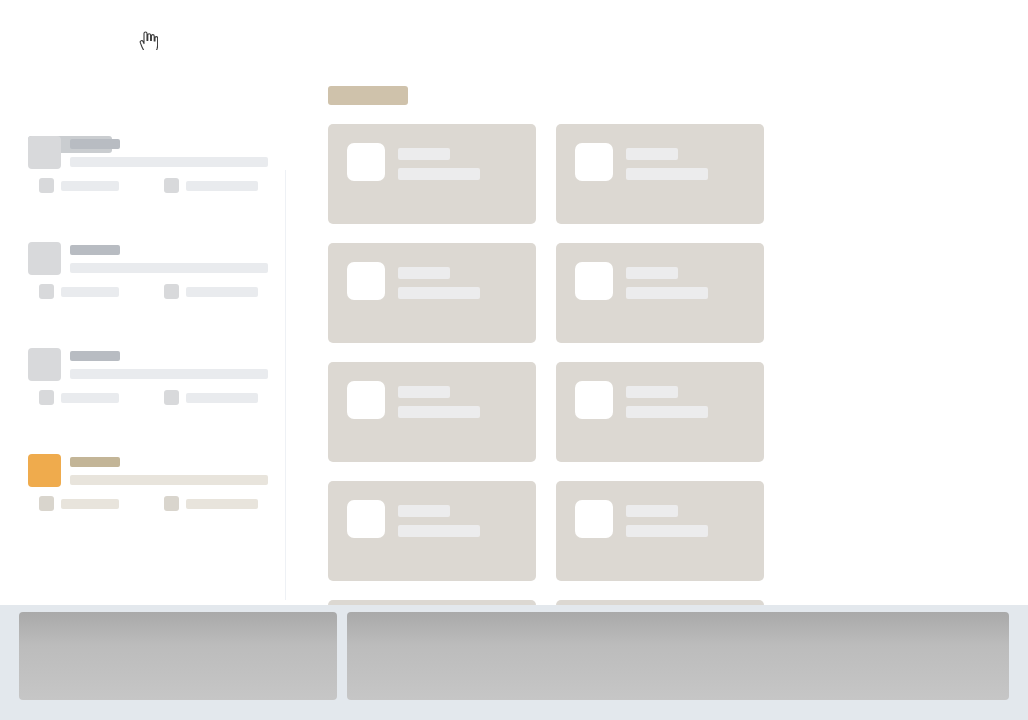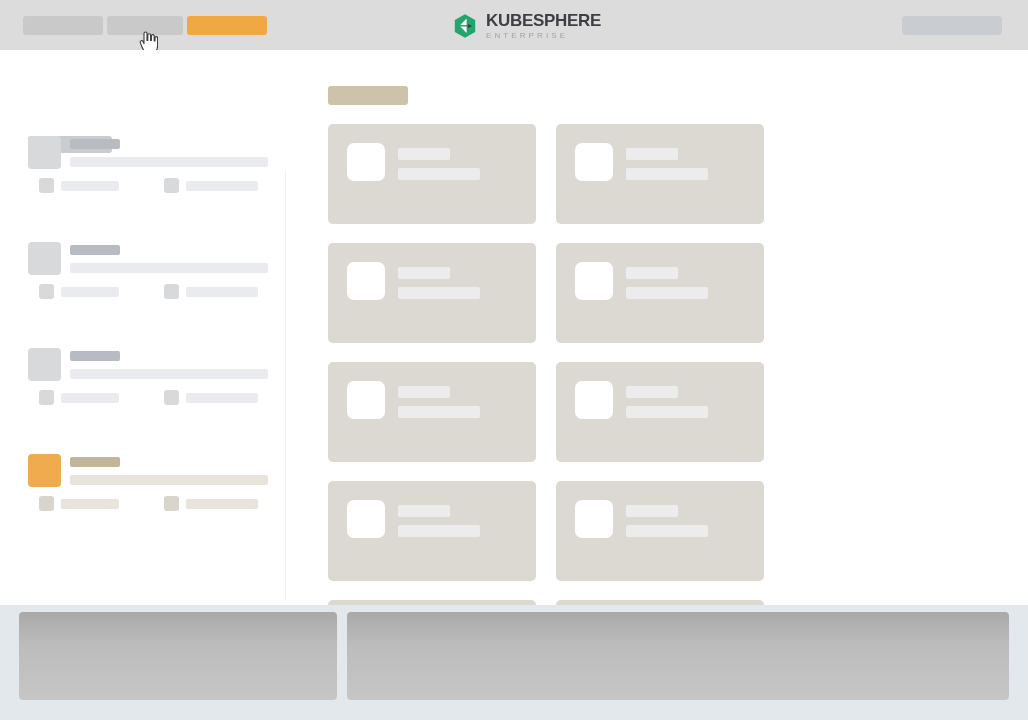--- a/index.html
+++ b/index.html
@@ -229,41 +229,20 @@
 </head>
 <body>
 
 <div id="bg-page">
   <div id="bg-panel-left"></div>
   <div id="bg-panel-right"></div>
 </div>
 
 <div id="app-shell">
 
-  <div id="app-header">
-
-    <div id="hdr-pill-1" class="hdr-pill"></div>
-    <div id="hdr-pill-2" class="hdr-pill"></div>
-    <div id="hdr-pill-3" class="hdr-pill"></div>
-
-    <div id="brand">
-      <svg id="brand-mark" viewBox="0 0 26 26">
-        <path d="M13 1.2 L23.2 6.9 L23.2 19.1 L13 24.8 L2.8 19.1 L2.8 6.9 Z" fill="#24a56c"></path>
-        <path d="M14.6 5.6 L8.3 12.1 L14.6 12.1 L14.6 5.6 Z" fill="#ffffff"></path>
-        <path d="M14.6 13.6 L8.3 13.6 L14.6 20.1 L14.6 13.6 Z" fill="#ffffff"></path>
-        <path d="M15.9 10.9 L20.2 13.0 L15.9 15.1 Z" fill="#3d3f44"></path>
-      </svg>
-      <div id="brand-text">
-        <div id="brand-name">KUBESPHERE</div>
-        <div id="brand-sub">ENTERPRISE</div>
-      </div>
-    </div>
-
-    <div id="hdr-pill-right"></div>
-  </div>
 
   <svg id="cursor" viewBox="0 0 20 24">
     <path d="M6 2.5 C6 1.6 6.7 1 7.5 1 C8.3 1 9 1.6 9 2.5 L9 9.5 L9.8 9.5 L9.8 4.2
              C9.8 3.4 10.4 2.8 11.2 2.8 C12 2.8 12.6 3.4 12.6 4.2 L12.6 9.5 L13.4 9.5
              L13.4 5.0 C13.4 4.2 14.0 3.6 14.8 3.6 C15.6 3.6 16.2 4.2 16.2 5.0 L16.2 10.0
              L17.0 10.0 L17.0 7.0 C17.0 6.2 17.6 5.6 18.3 5.6 C19.0 5.6 19.6 6.2 19.6 7.0
              L19.6 14.4 C19.6 19.3 16.8 22.8 12.6 22.8 C8.0 22.8 5.6 20.2 4.0 16.0
              L2.3 11.6 C2.0 10.8 2.4 10.0 3.2 9.7 C3.9 9.4 4.7 9.8 5.0 10.5 L6 12.6 Z" fill="#ffffff" stroke="#3a3a3a" stroke-width="1.1" stroke-linejoin="round"></path>
   </svg>
 

